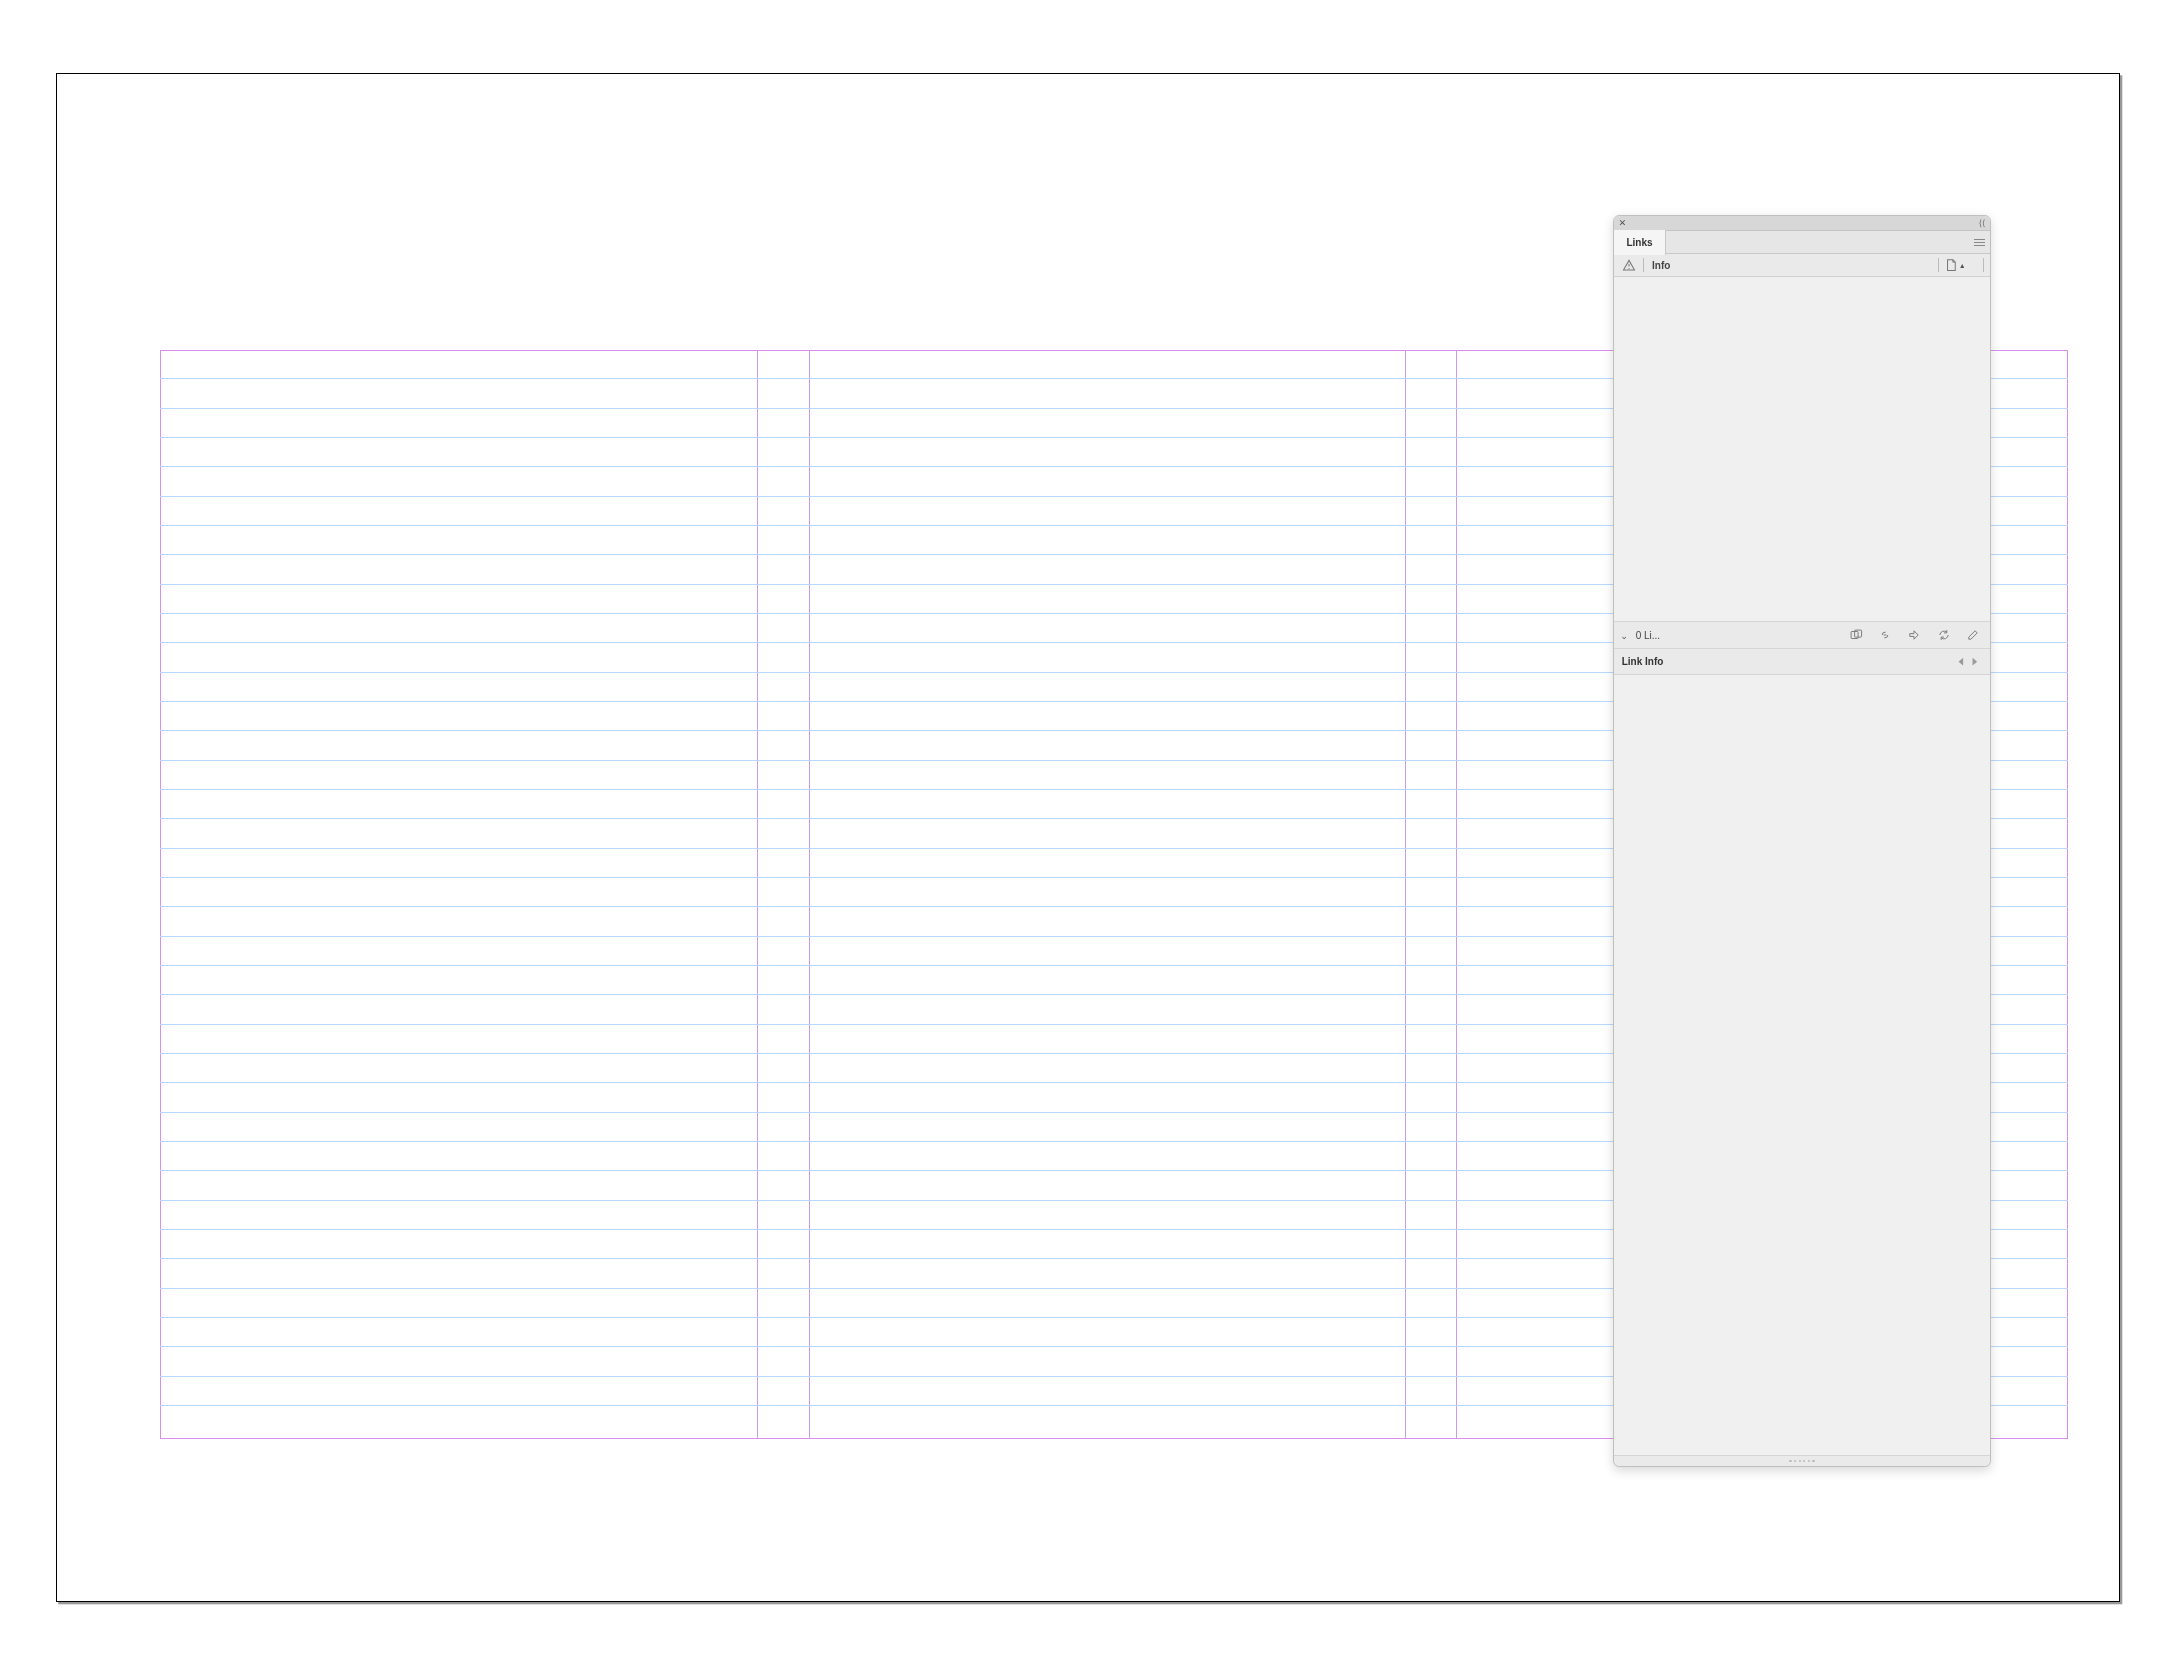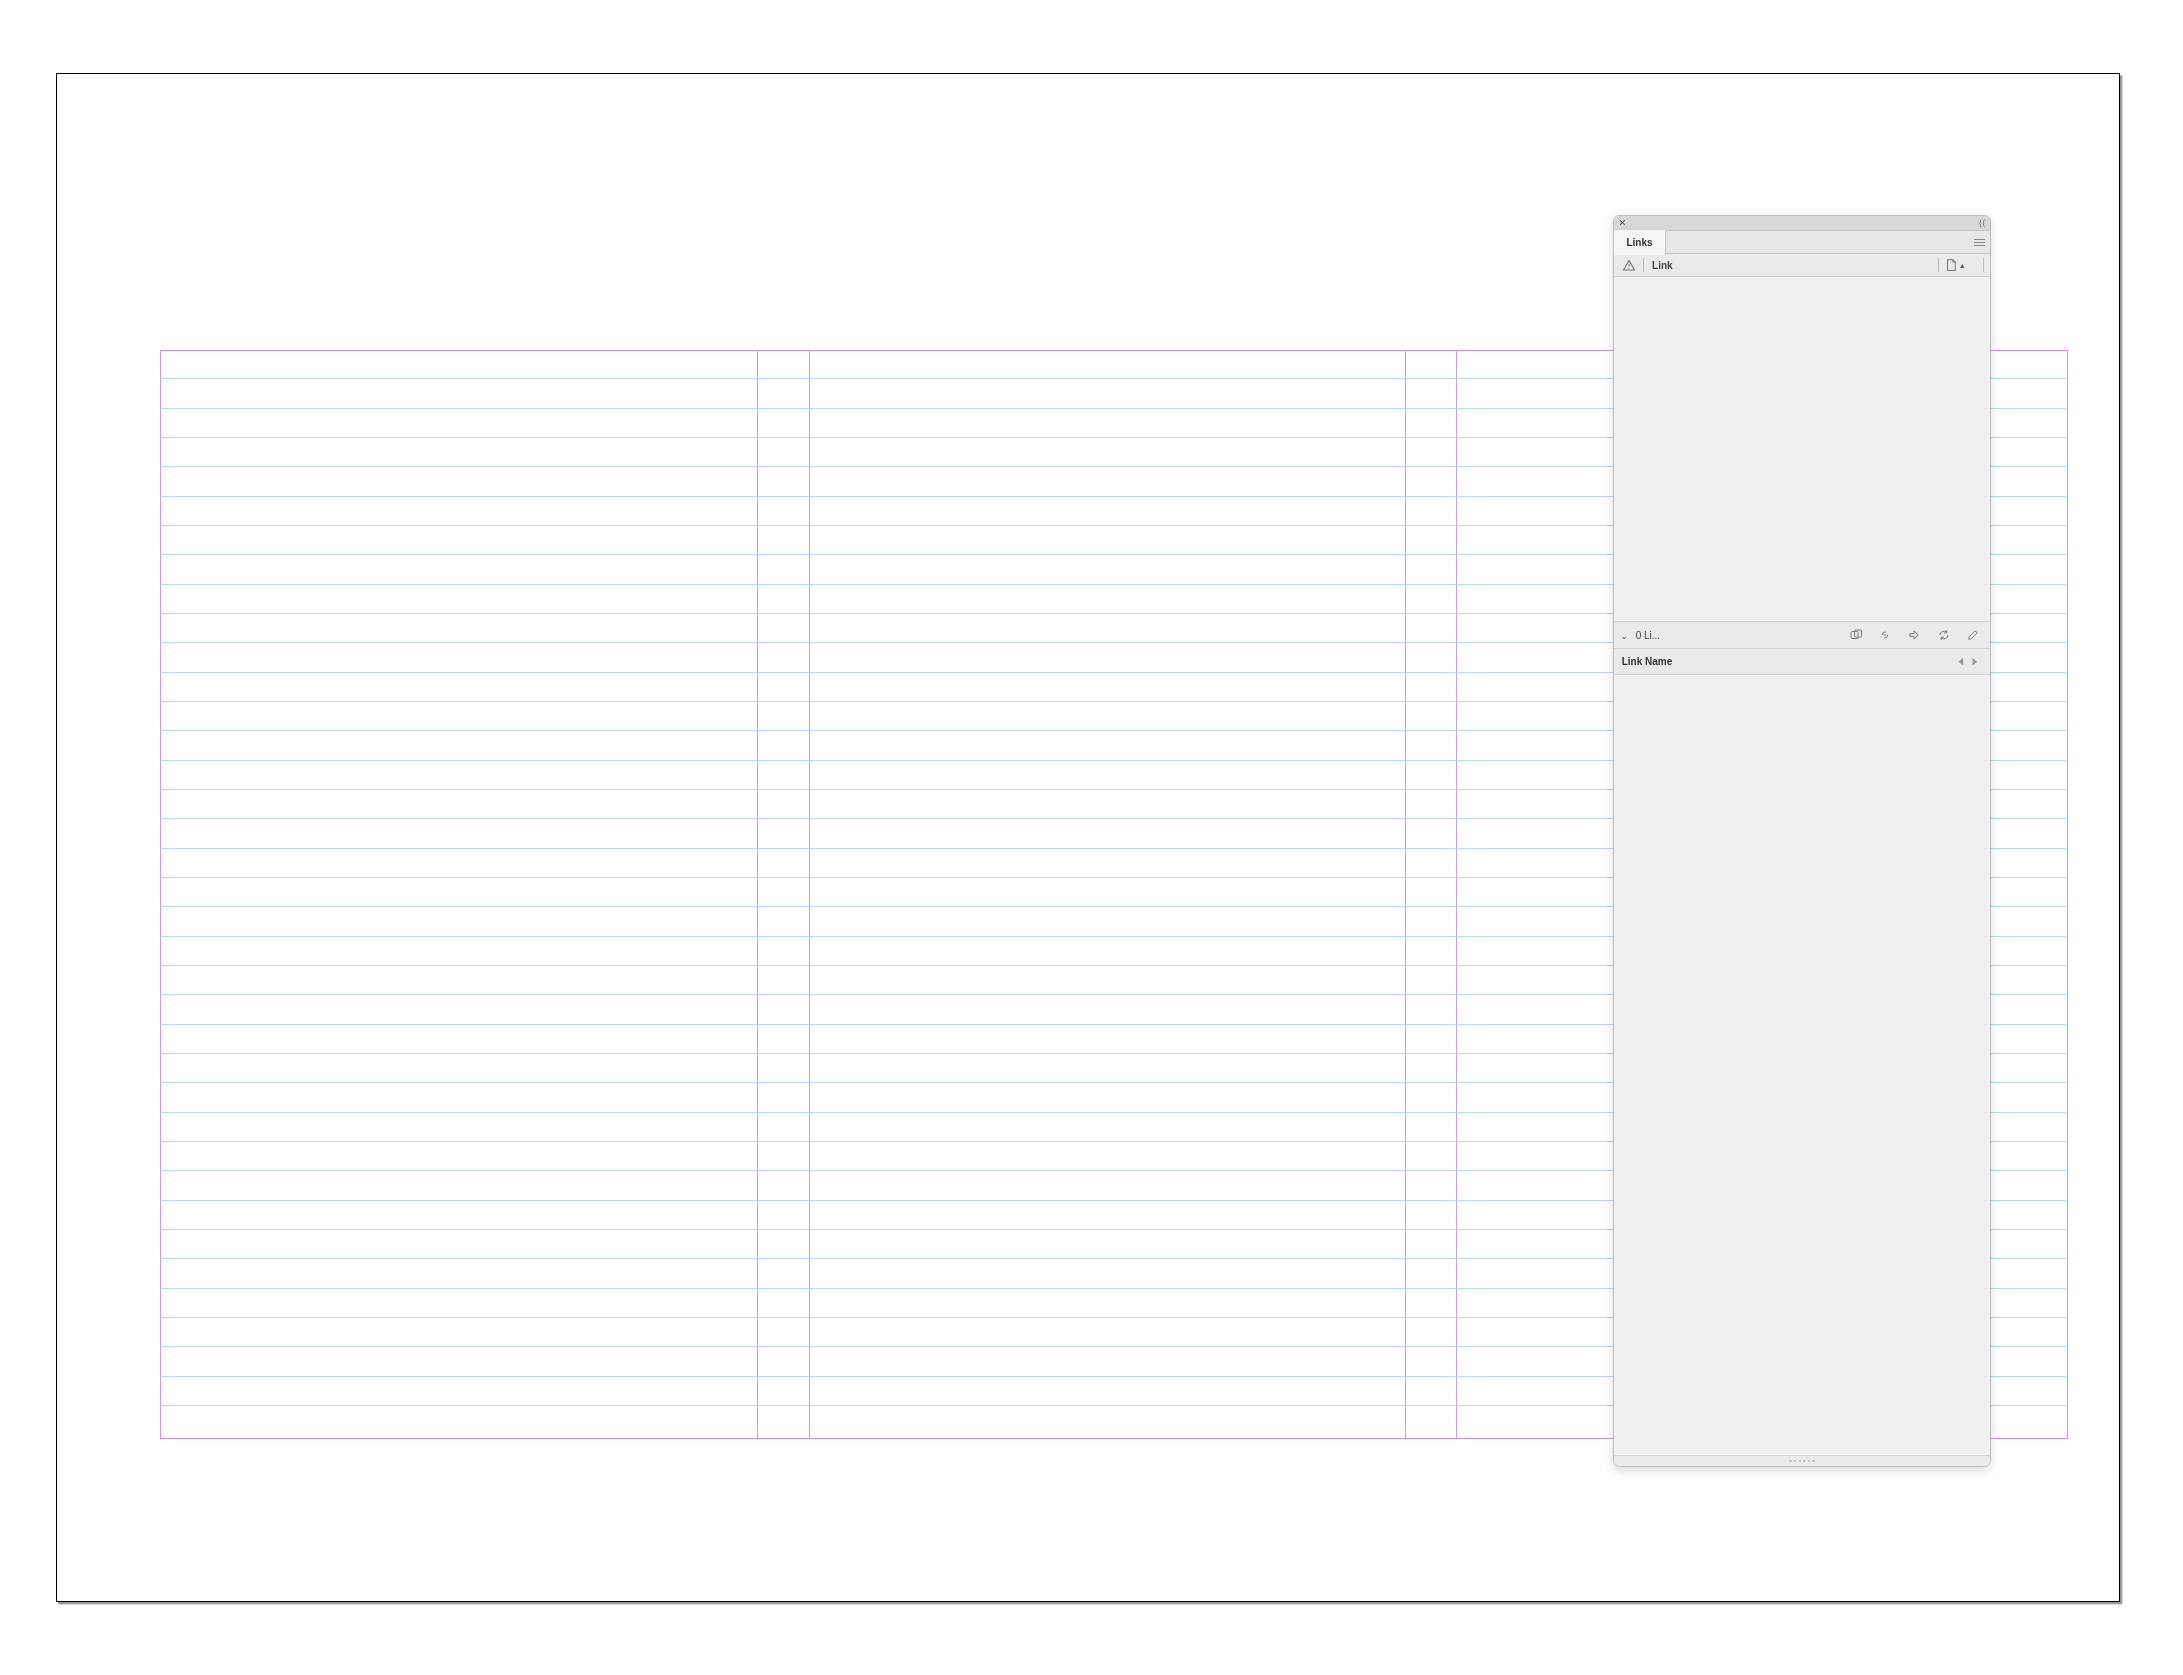--- a/index.html
+++ b/index.html
@@ -260,21 +260,21 @@
     <div class="columns-header">
       <div class="col-status">
         <svg viewBox="0 0 20 18">
             <path d="M10 2 L18 16 L2 16 Z" fill="none" stroke="#777" stroke-width="1.5"></path>
             <line x1="10" y1="7" x2="10" y2="11" stroke="#777" stroke-width="1.5"></line>
             <circle cx="10" cy="13.5" r="0.9" fill="#777"></circle>
           </svg>
       </div>
       <div class="col-divider"></div>
       <div class="col-name">
-        <span>Link</span>
+        <span>Info</span>
       </div>
       <div class="col-divider"></div>
       <div class="col-page">
         <svg viewBox="0 0 14 16">
             <path d="M2 1 H9 L12 4 V15 H2 Z" fill="none" stroke="#777" stroke-width="1.3"></path>
             <path d="M9 1 V4 H12" fill="none" stroke="#777" stroke-width="1.3"></path>
           </svg>
         <span class="sort-caret">▲</span>
       </div>
       <div class="col-divider"></div>
@@ -314,21 +314,21 @@
           </svg>
       </span>
       <span class="icon-btn">
         <svg viewBox="0 0 20 20">
             <path d="M4 16 L4 13 L13 4 L16 7 L7 16 Z"></path>
           </svg>
       </span>
     </div>
 
     <div class="link-info">
-      <span>Link Name</span>
+      <span>Link Info</span>
       <span class="spacer"></span>
       <span class="nav-tri">
         <svg viewBox="0 0 10 12">
             <path d="M8 1 L2 6 L8 11 Z"></path>
           </svg>
       </span>
       <span class="nav-tri">
         <svg viewBox="0 0 10 12">
             <path d="M2 1 L8 6 L2 11 Z"></path>
           </svg>

